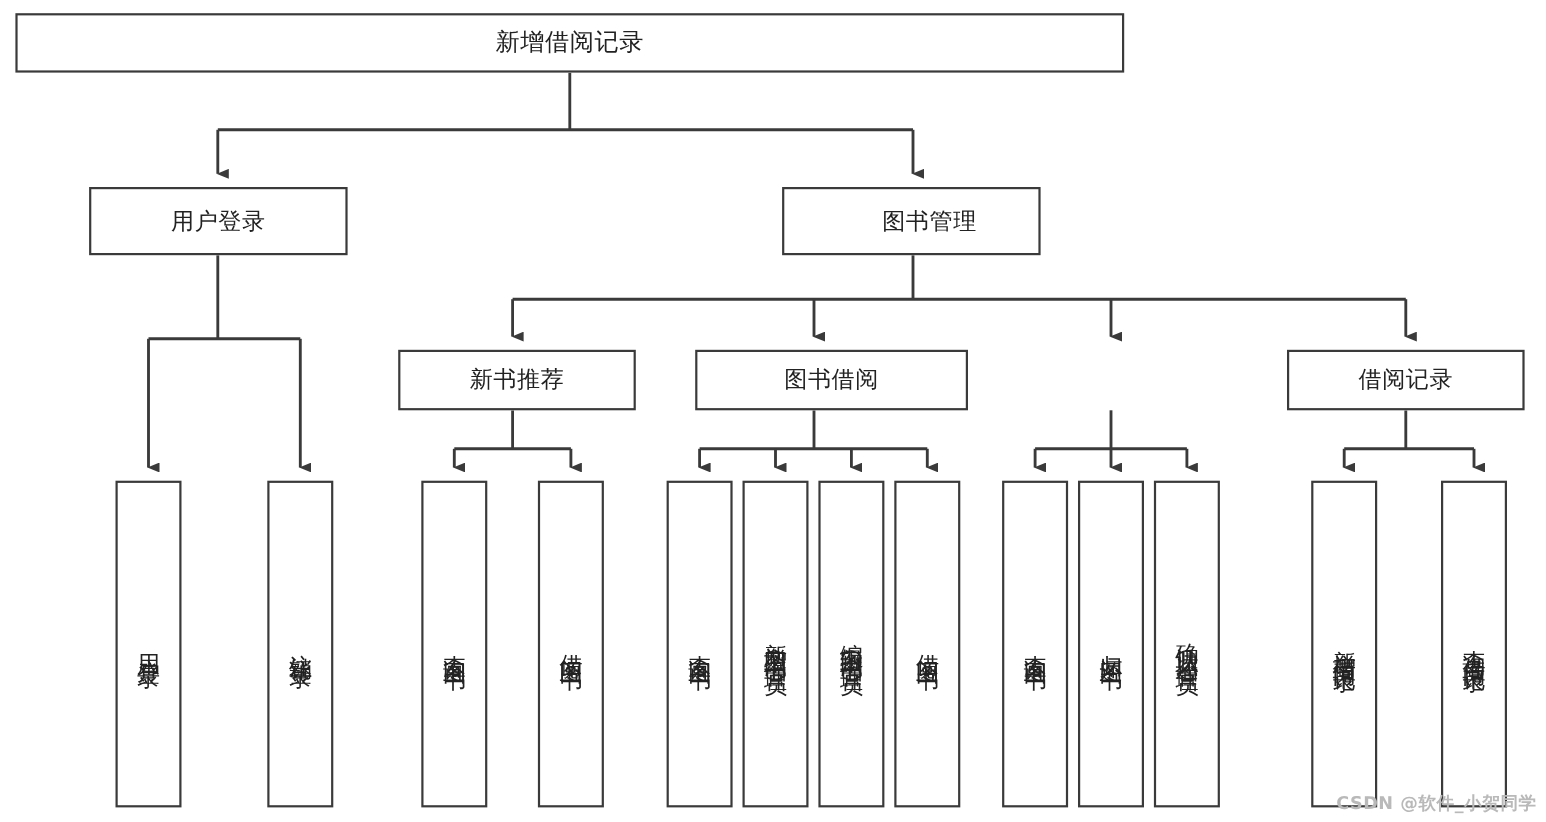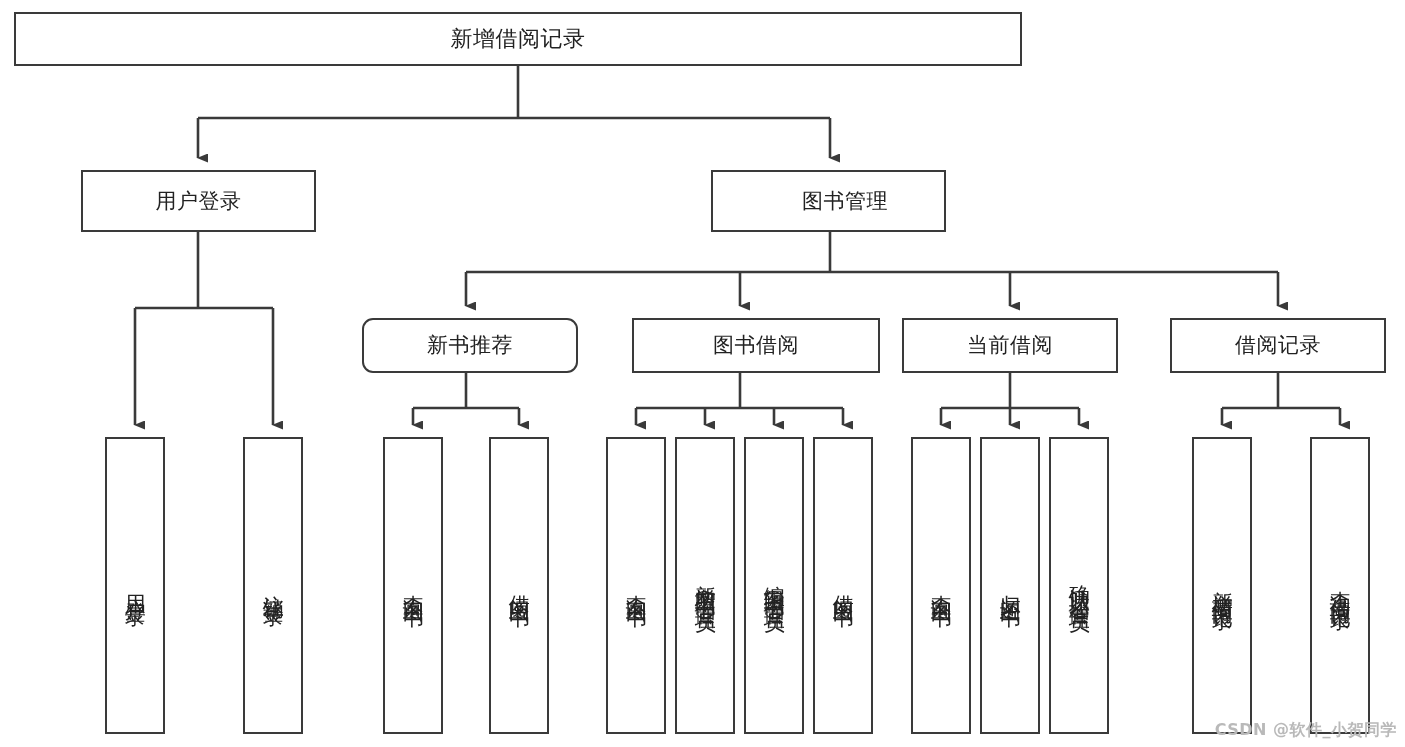--- a/index.html
+++ b/index.html
@@ -129,28 +129,25 @@
     <span class="node-label lbl-root">新增借阅记录</span>
   </div>
 
   <div class="node-box" style="left:81px; top:170px; width:235px; height:62px;">
     <span class="node-label lbl-h">用户登录</span>
   </div>
   <div class="node-box" style="left:711px; top:170px; width:235px; height:62px;padding-left:33px;">
     <span class="node-label lbl-h">图书管理</span>
   </div>
 
-  <div class="node-box" style="left:362px; top:318px; width:216px; height:55px;border-radius:11px;">
+  <div class="node-box" style="left:362px; top:318px; width:216px; height:55px;">
     <span class="node-label lbl-h">新书推荐</span>
   </div>
   <div class="node-box" style="left:632px; top:318px; width:248px; height:55px;">
     <span class="node-label lbl-h">图书借阅</span>
-  </div>
-  <div class="node-box" style="left:902px; top:318px; width:216px; height:55px;">
-    <span class="node-label lbl-h">当前借阅</span>
   </div>
   <div class="node-box" style="left:1170px; top:318px; width:216px; height:55px;">
     <span class="node-label lbl-h">借阅记录</span>
   </div>
 
   <div class="node-box" style="left:105px; top:437px; width:60px; height:297px;">
     <span class="node-label lbl-v">用户登录</span>
   </div>
   <div class="node-box" style="left:243px; top:437px; width:60px; height:297px;">
     <span class="node-label lbl-v">注销登录</span>

